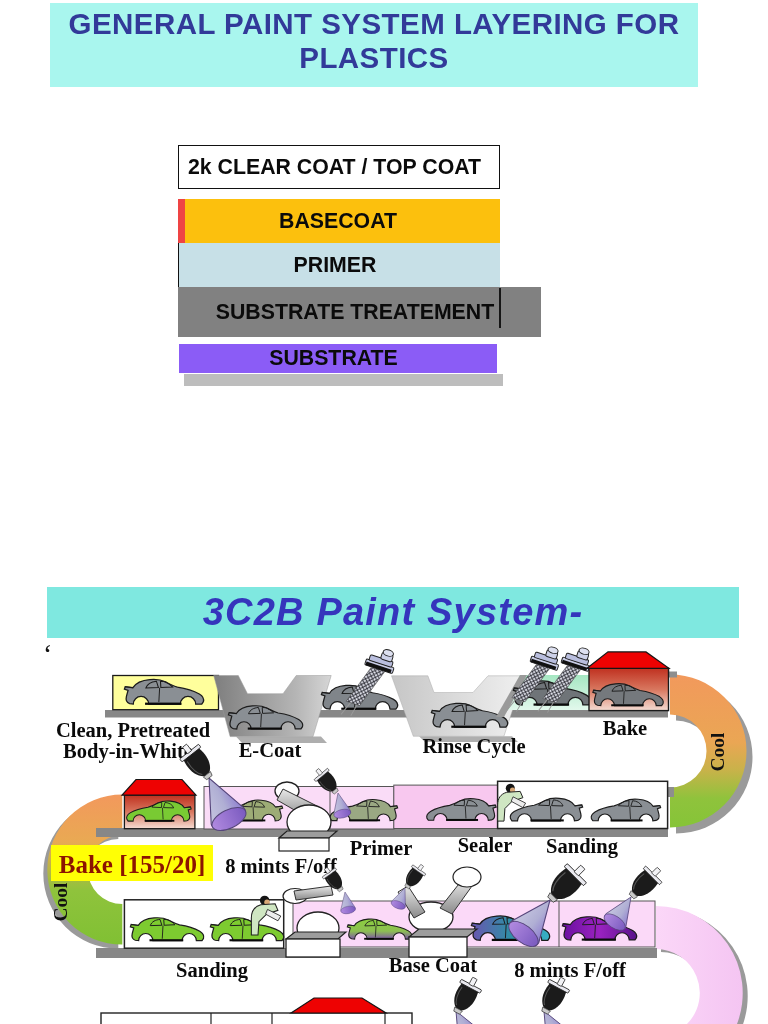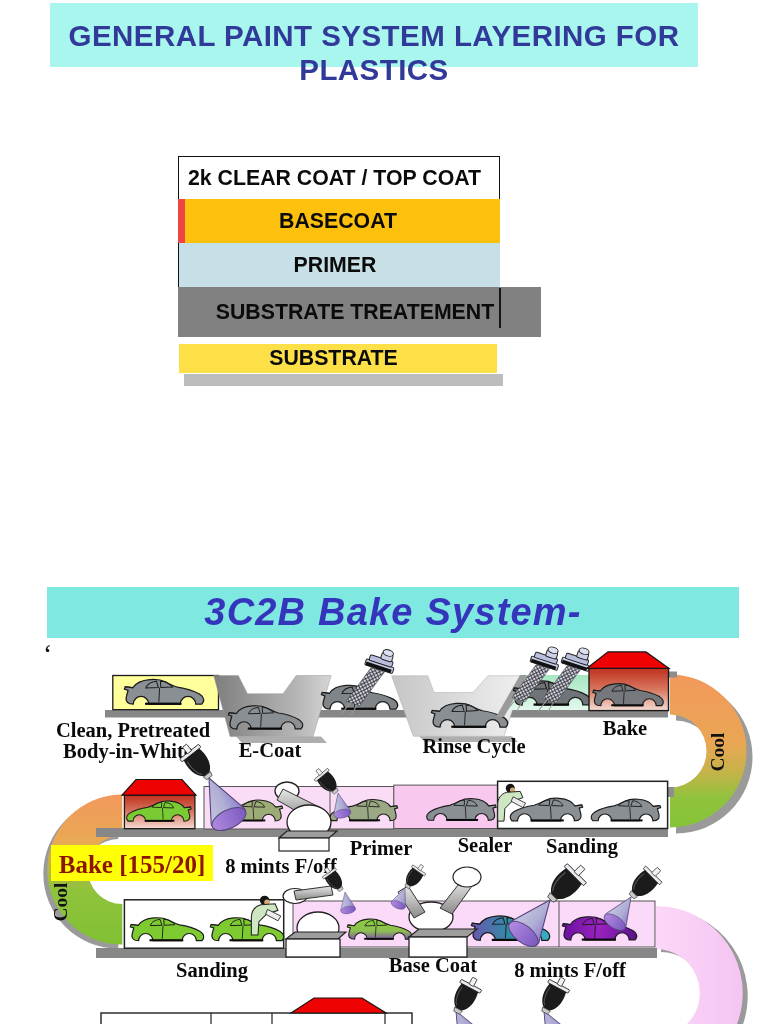--- a/index.html
+++ b/index.html
@@ -1,42 +1,42 @@
 <!DOCTYPE html>
 <html><head>
 <meta charset="utf-8">
 <style>
   html,body{margin:0;padding:0;}
   body{width:768px;height:1024px;background:#fff;overflow:hidden;position:relative;
        font-family:"Liberation Sans",sans-serif;}
   .abs{position:absolute;}
-  #banner1{left:50px;top:3px;width:648px;height:64px;background:#a9f6ee;
+  #banner1{left:50px;top:3px;width:648px;height:84px;background:#a9f6ee;
     color:#323a99;font-weight:bold;font-size:29.5px;line-height:34px;text-align:center;
-    padding-top:16px;box-sizing:border-box;letter-spacing:0.45px;}
+    padding-top:4px;box-sizing:border-box;letter-spacing:0.45px;}
   .row{left:178px;width:322px;text-align:center;font-weight:bold;color:#0b0b0b;
     font-size:21.3px;box-sizing:border-box;padding-right:9px;}
-  #r1{top:156px;height:44px;background:#ffffff;border:1.6px solid #111;line-height:42px;}
+  #r1{top:145px;height:44px;background:#ffffff;border:1.6px solid #111;line-height:42px;}
   #r2{top:198.6px;height:44px;background:#fcc00d;line-height:44px;border-left:7px solid #ef4444;}
   #r3{top:242.6px;height:44.5px;background:#c7e0e7;line-height:45px;border-left:1px solid #111;}
   #r4{top:287px;height:50px;background:#818181;line-height:50px;width:363px;}
-  #r5{top:343.5px;height:29px;background:#fde047;line-height:29px;left:179px;width:318px;}
+  #r5{top:343.5px;height:29px;background:#8b5cf6;line-height:29px;left:179px;width:318px;}
   #banner2{left:47px;top:587px;width:692px;height:51px;background:#7fe8e0;
     color:#3535bc;font-style:italic;font-weight:bold;font-size:38px;text-align:center;line-height:50px;letter-spacing:1.2px;}
 </style>
 </head>
 <body>
 <div id="banner1" class="abs">GENERAL PAINT SYSTEM LAYERING FOR<br>PLASTICS</div>
 <div id="r1" class="row abs">2k CLEAR COAT / TOP COAT</div>
 <div id="r2" class="row abs">BASECOAT</div>
 <div id="r3" class="row abs">PRIMER</div>
 <div id="r4" class="row abs">SUBSTRATE TREATEMENT</div>
 <div id="r5" class="row abs">SUBSTRATE</div>
 <div class="abs" style="left:184px;top:373.5px;width:319px;height:12.5px;background:#bdbdbd;"></div>
 <div class="abs" style="left:499px;top:288px;width:2px;height:40px;background:#161616;"></div>
-<div id="banner2" class="abs">3C2B Bake System-</div>
+<div id="banner2" class="abs">3C2B Paint System-</div>
 
 <svg class="abs" style="left:0;top:0" width="768" height="1024" viewBox="0 0 768 1024">
 <defs>
   <linearGradient id="gTurnR1" x1="0" y1="674" x2="0" y2="826" gradientUnits="userSpaceOnUse">
     <stop offset="0" stop-color="#f2995c"></stop>
         <stop offset="0.45" stop-color="#eaa654"></stop>
         <stop offset="0.63" stop-color="#c9b24a"></stop>
         <stop offset="0.82" stop-color="#8fc33c"></stop>
         <stop offset="1" stop-color="#86c438"></stop>
   </linearGradient>

